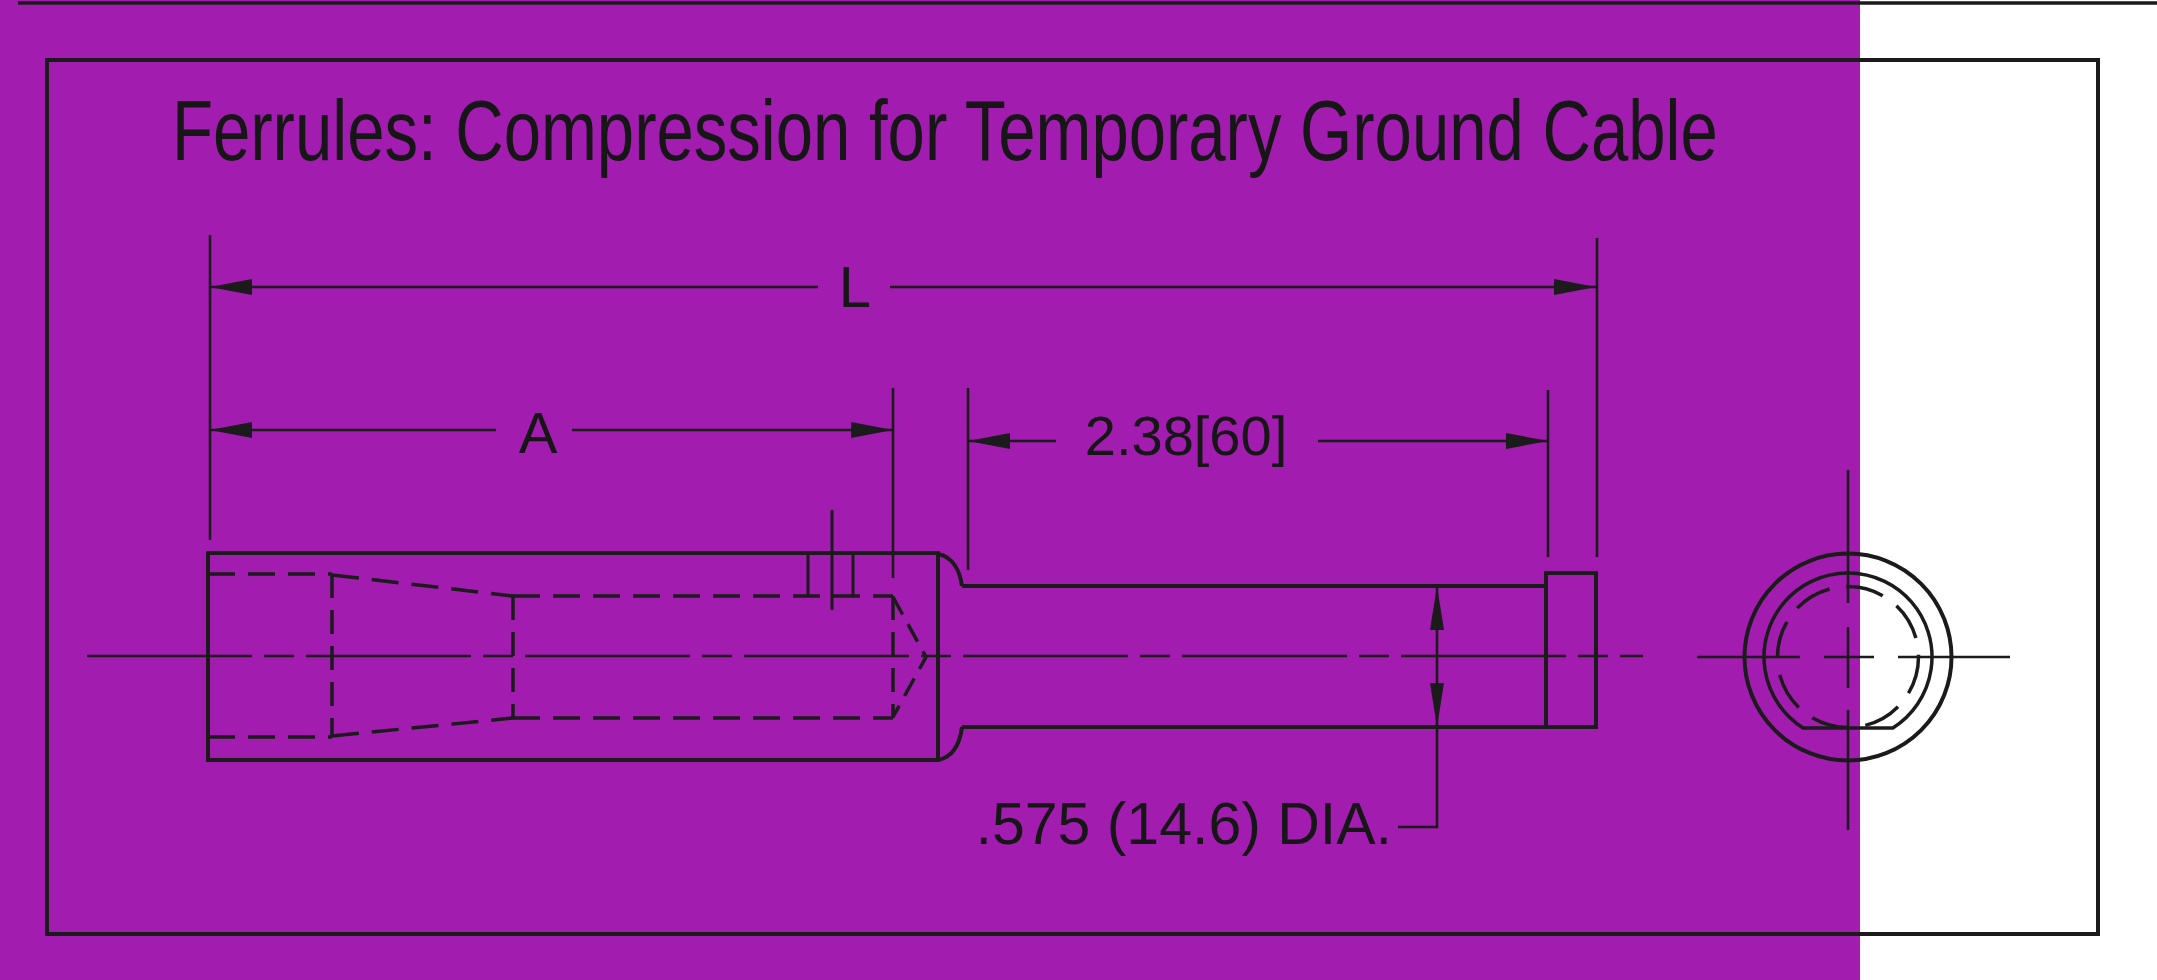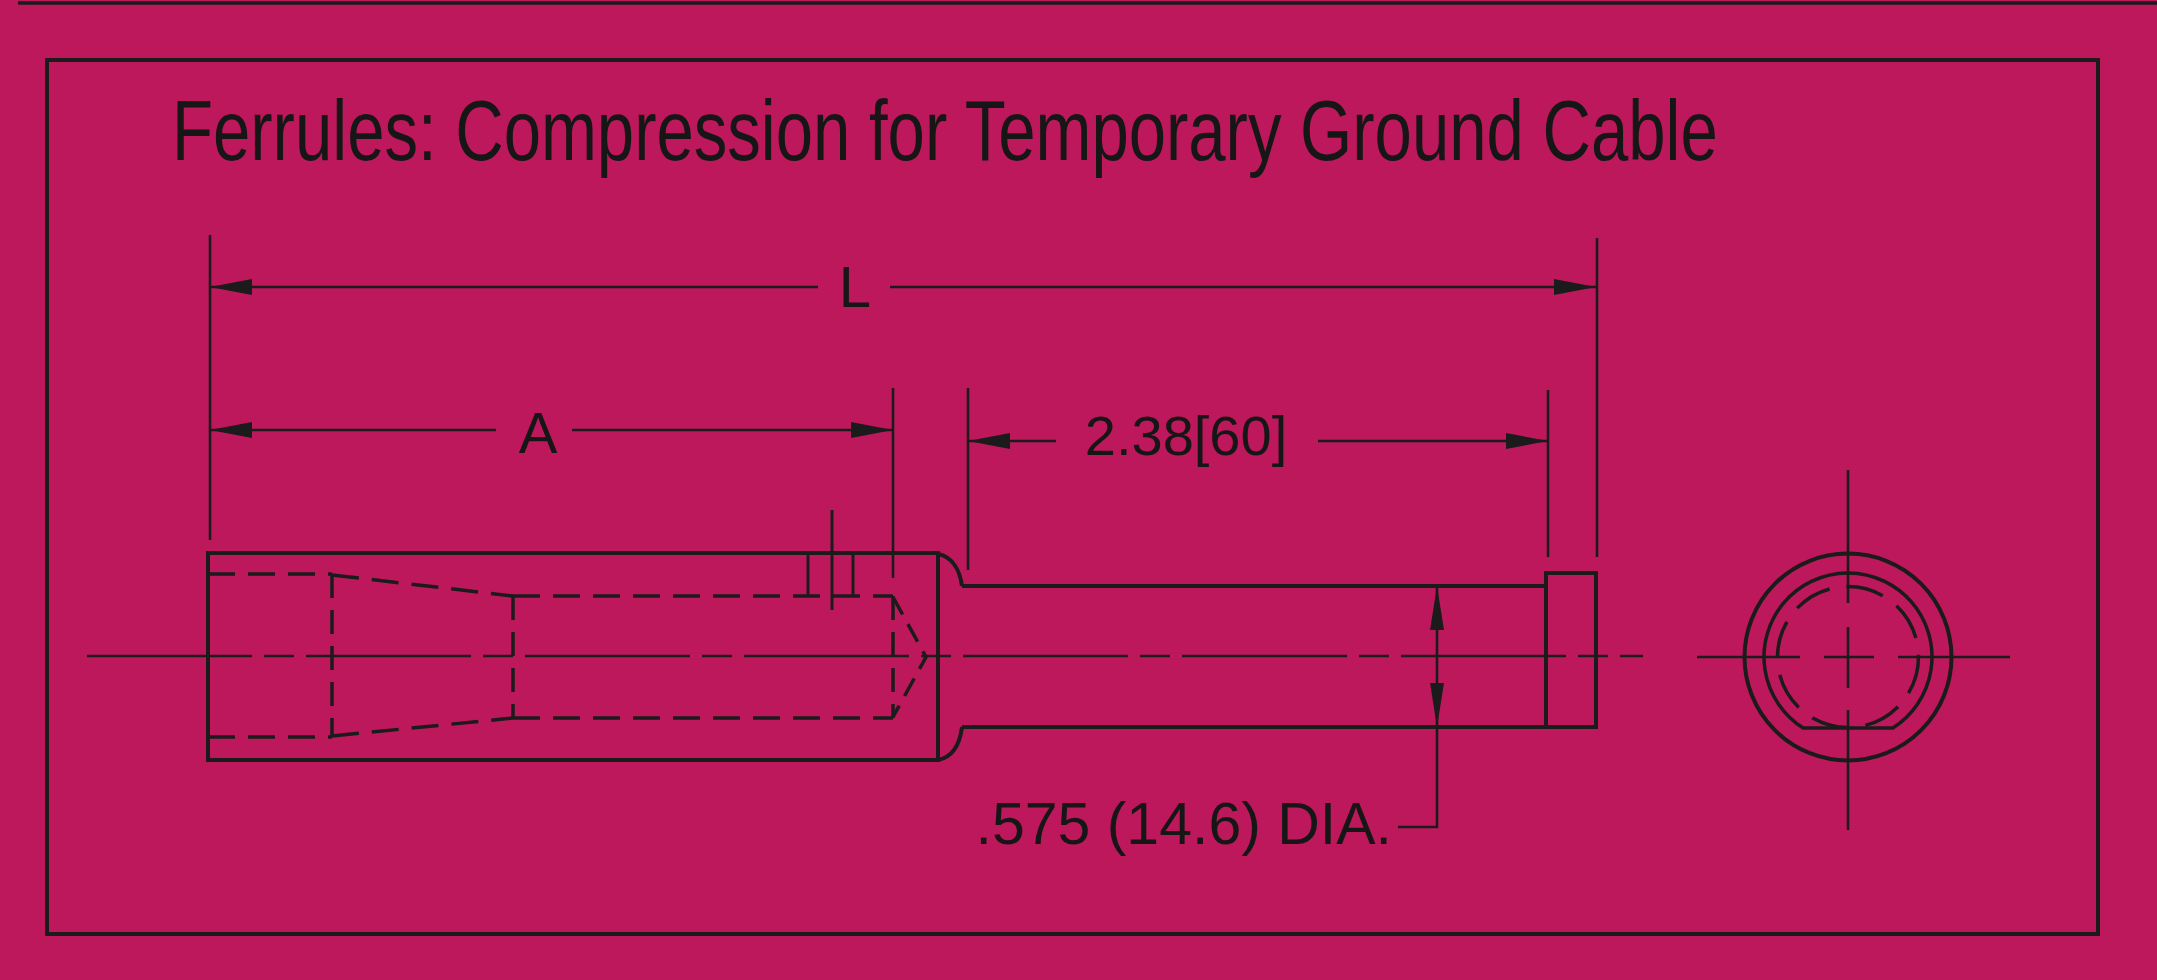--- a/index.html
+++ b/index.html
@@ -5,23 +5,23 @@
   html, body {
     margin: 0;
     padding: 0;
     background: #ffffff;
     width: 2157px;
     height: 980px;
     overflow: hidden;
   }
   .sheet {
     position: relative;
-    width: 2157px;
+    width: 1860px;
     height: 980px;
-    background: #be185d;
+    background: #a21caf;
   }
   svg { display: block; }
   .outline   { stroke: #1b1b1b; stroke-width: 4;   fill: none; }
   .outline-m { stroke: #1b1b1b; stroke-width: 3.5; fill: none; }
   .hidden-ln { stroke: #1b1b1b; stroke-width: 3.5; fill: none; stroke-dasharray: 27 13; }
   .hidden-v  { stroke: #1b1b1b; stroke-width: 3.5; fill: none; stroke-dasharray: 24 12; }
   .chev      { stroke: #1b1b1b; stroke-width: 3.5; fill: none; stroke-dasharray: 20 11; }
   .cline     { stroke: #1b1b1b; stroke-width: 2.6; fill: none; }
   .cline-d   { stroke: #1b1b1b; stroke-width: 2.6; fill: none; stroke-dasharray: 165 12 30 12; }
   .dim       { stroke: #1b1b1b; stroke-width: 2.6; fill: none; }

